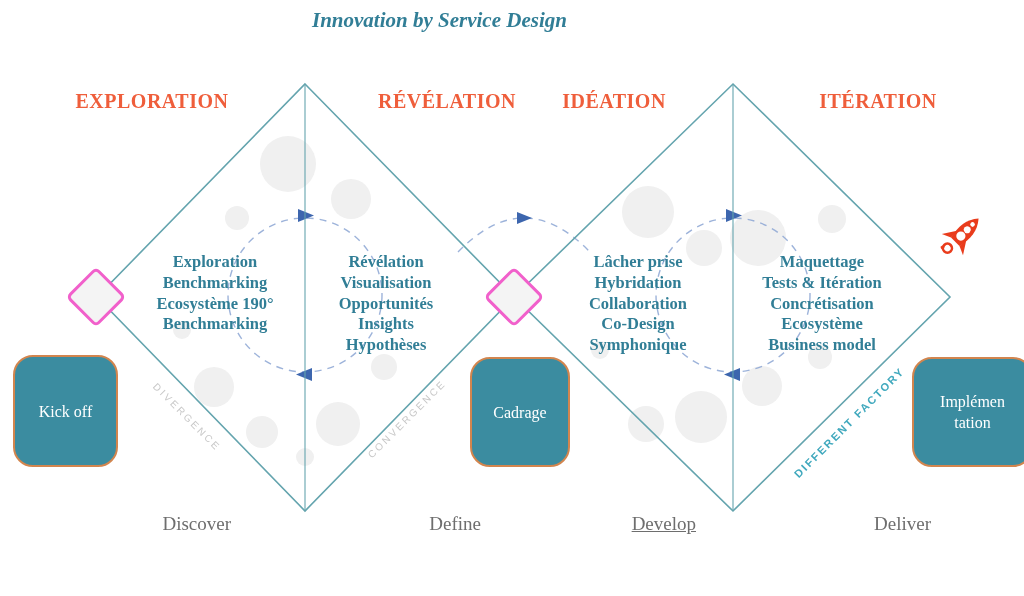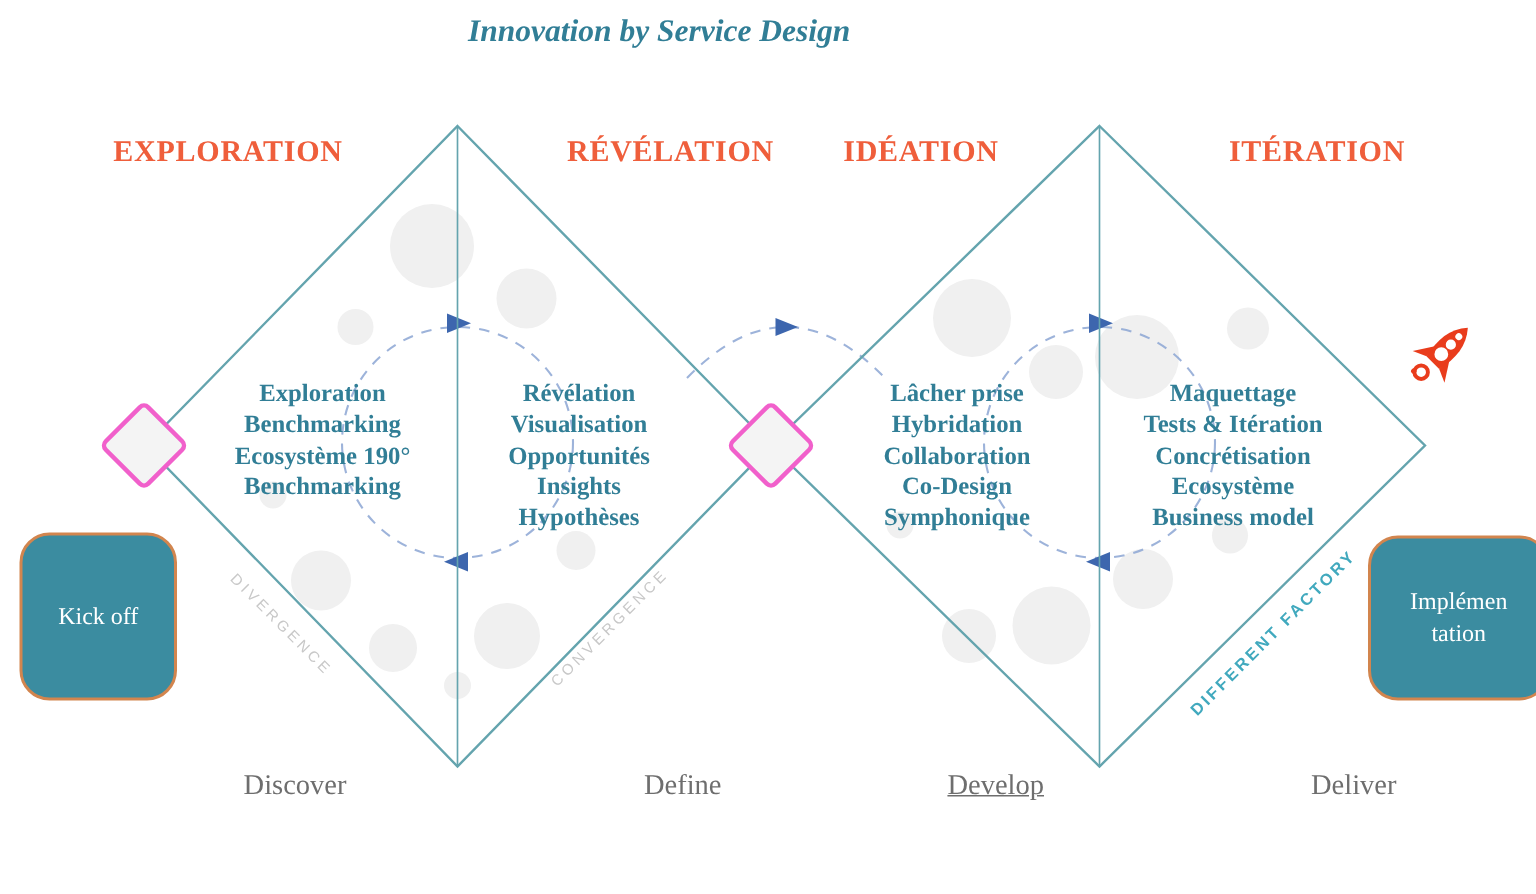--- a/index.html
+++ b/index.html
@@ -135,20 +135,21 @@
   </div>
   <div class="col col-4">
     <div>Maquettage</div>
     <div>Tests &amp; Itération</div>
     <div>Concrétisation</div>
     <div>Ecosystème</div>
     <div>Business model</div>
   </div>
 
   <div class="box box-kickoff">Kick off</div>
+  <div class="box box-cadrage">Cadrage</div>
   <div class="box box-implementation">Implémen
 tation</div>
 
   <div class="stage-label stage-1">Discover</div>
   <div class="stage-label stage-2">Define</div>
   <div class="stage-label stage-3">Develop</div>
   <div class="stage-label stage-4">Deliver</div>
 
   <div class="edge-label edge-divergence">DIVERGENCE</div>
   <div class="edge-label edge-convergence">CONVERGENCE</div>

